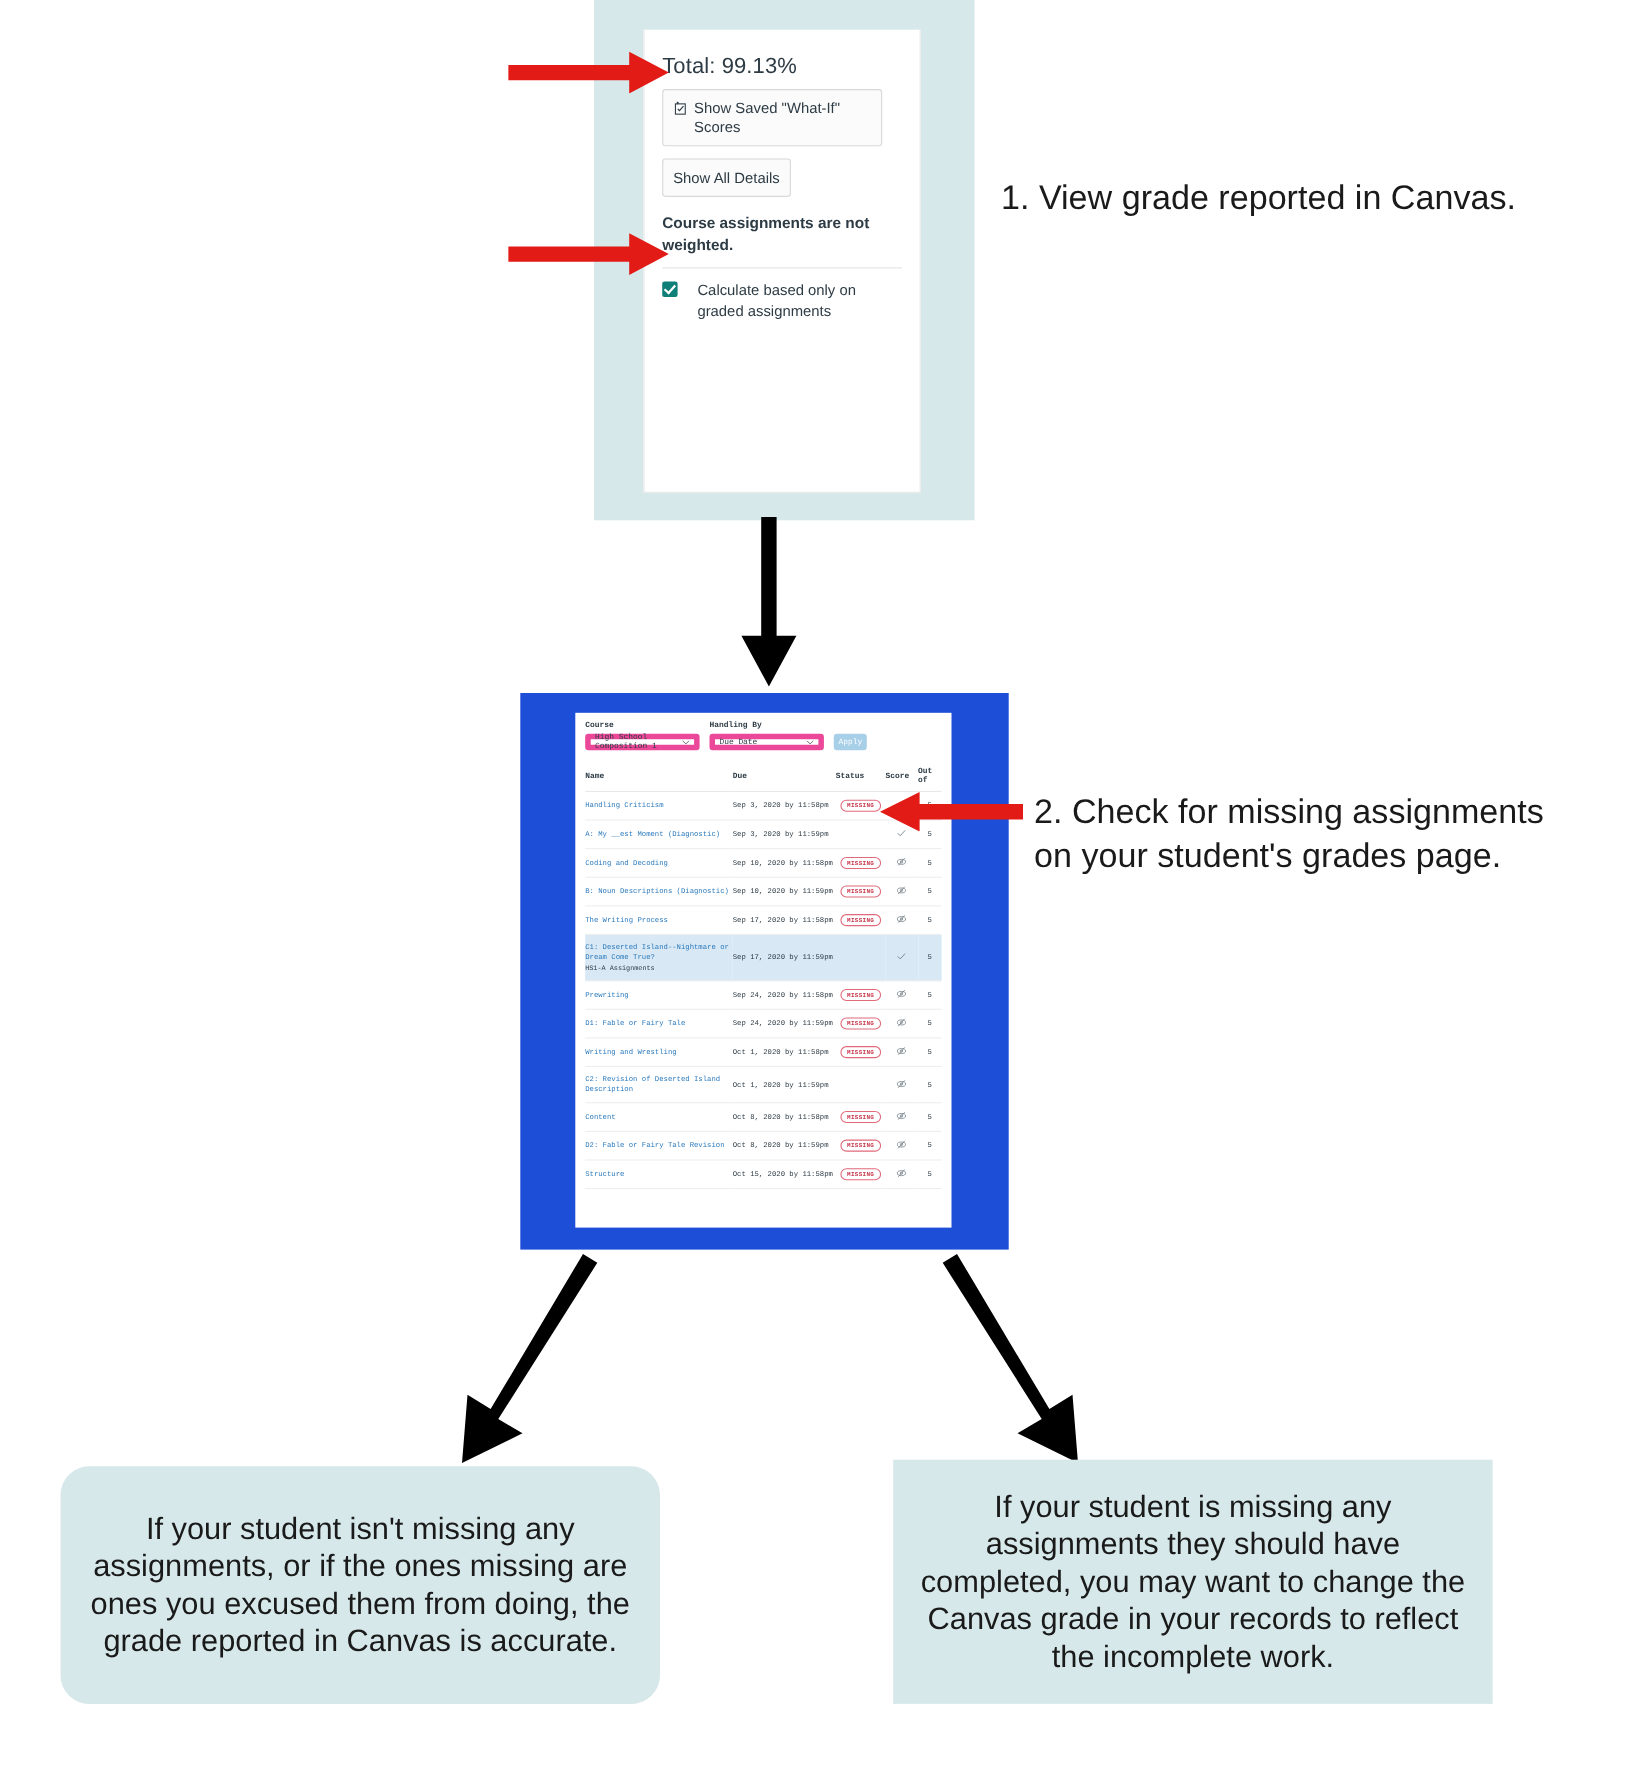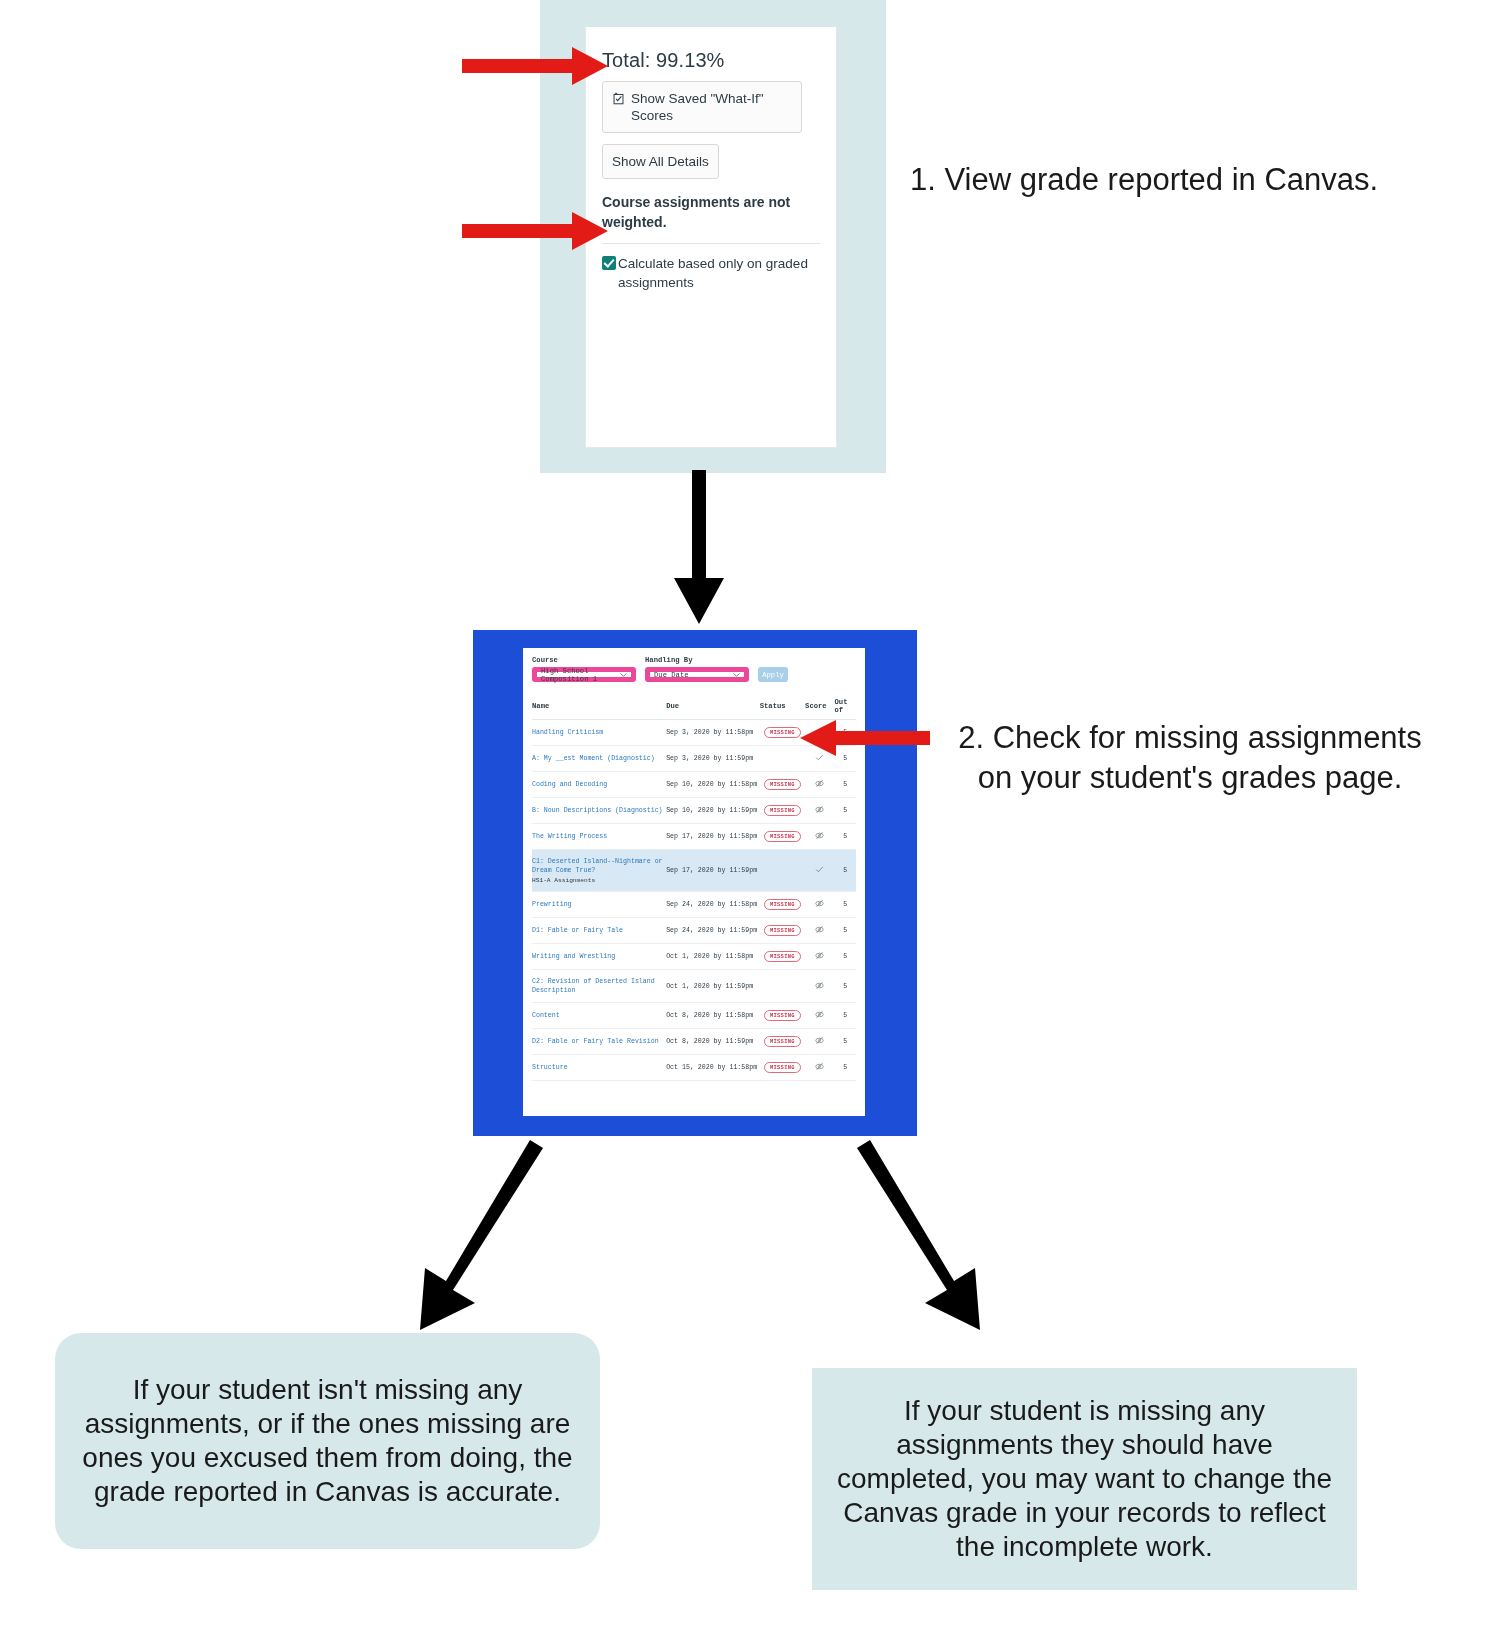--- a/index.html
+++ b/index.html
@@ -22,21 +22,21 @@
   .p1-btn{
     border:1px solid #d8d8d8;background:#fbfbfb;border-radius:3px;
     font-size:13.5px;color:#2d3b45;padding:8px 9px;line-height:17px;
     box-sizing:border-box;
   }
   #p1-btn-whatif{width:200px;margin-bottom:11px;display:flex;gap:6px;align-items:flex-start;}
   #p1-btn-whatif .lbl{display:block;}
   #p1-btn-details{display:inline-block;margin-bottom:13px;}
   .p1-weighted{font-size:14px;font-weight:bold;color:#2d3b45;line-height:20px;margin-bottom:11px;}
   .p1-rule{border-top:1px solid #e4e4e4;margin:0 0 10px 0;}
-  .p1-checkrow{display:flex;gap:2px;align-items:flex-start;margin-bottom:13px;}
+  .p1-checkrow{display:flex;gap:18px;align-items:flex-start;margin-bottom:13px;}
   .p1-check{
     width:14px;height:14px;min-width:14px;background:#0e8077;border-radius:2px;
     position:relative;margin-top:2px;
   }
   .p1-check:after{
     content:"";position:absolute;left:4px;top:1px;width:4px;height:8px;
     border:solid #ffffff;border-width:0 2px 2px 0;transform:rotate(42deg);
   }
   .p1-checklbl{font-size:13.5px;color:#2d3b45;line-height:19px;}
   .p1-para{font-size:13.5px;color:#2d3b45;line-height:20px;}
@@ -89,30 +89,30 @@
   }
   .ic-check{display:inline-block;width:9px;height:9px;}
   .ic-eye{display:inline-block;width:9px;height:9px;}
 
   
   .redarrow{position:absolute;}
 
   
   .caption{position:absolute;font-size:31px;color:#1a1a1a;line-height:40px;}
   #cap1{left:910px;top:160px;width:520px;}
-  #cap2{left:940px;top:718px;width:500px;text-align:center;}
+  #cap2{left:940px;top:718px;width:500px;text-align:left;}
 
   
   .outbox{
     position:absolute;background:#d7e8ea;display:flex;align-items:center;
     justify-content:center;text-align:center;
     font-size:28px;line-height:34px;color:#1a1a1a;padding:14px 18px;box-sizing:border-box;
   }
   #box-left{left:55px;top:1333px;width:545px;height:216px;border-radius:26px;}
-  #box-right{left:812px;top:1368px;width:545px;height:222px;}
+  #box-right{left:812px;top:1327px;width:545px;height:222px;}
 </style>
 </head>
 <body>
 
 <div class="abs" id="panel1">
   <div id="panel1-card">
     <div id="p1-inner">
 
       <div class="p1-total">Total: 99.13%</div>
 

